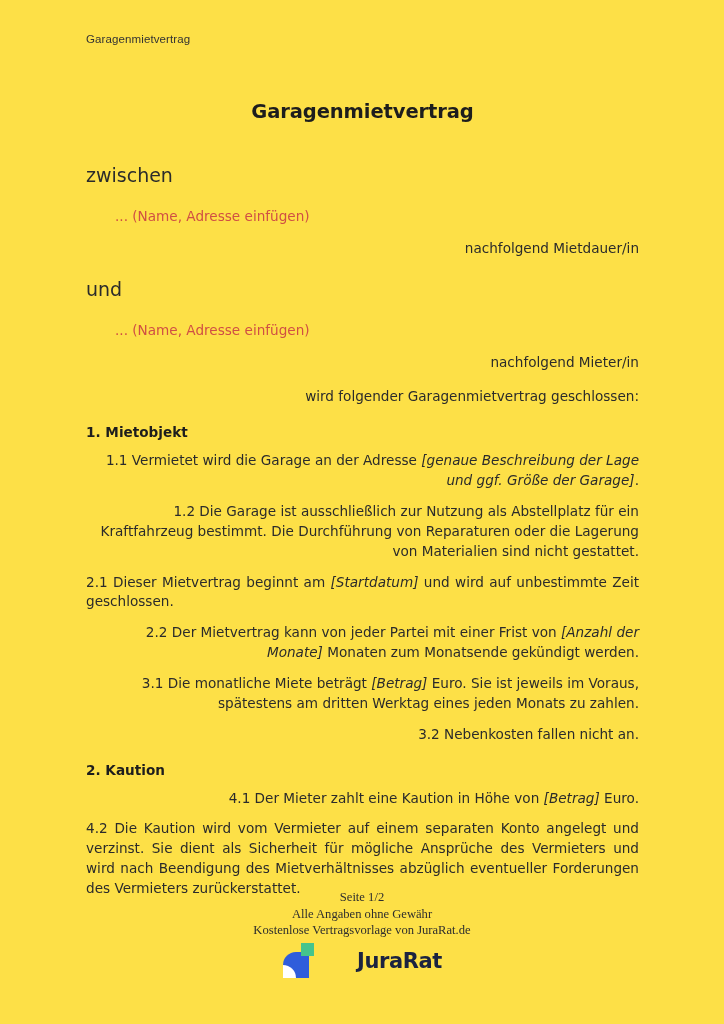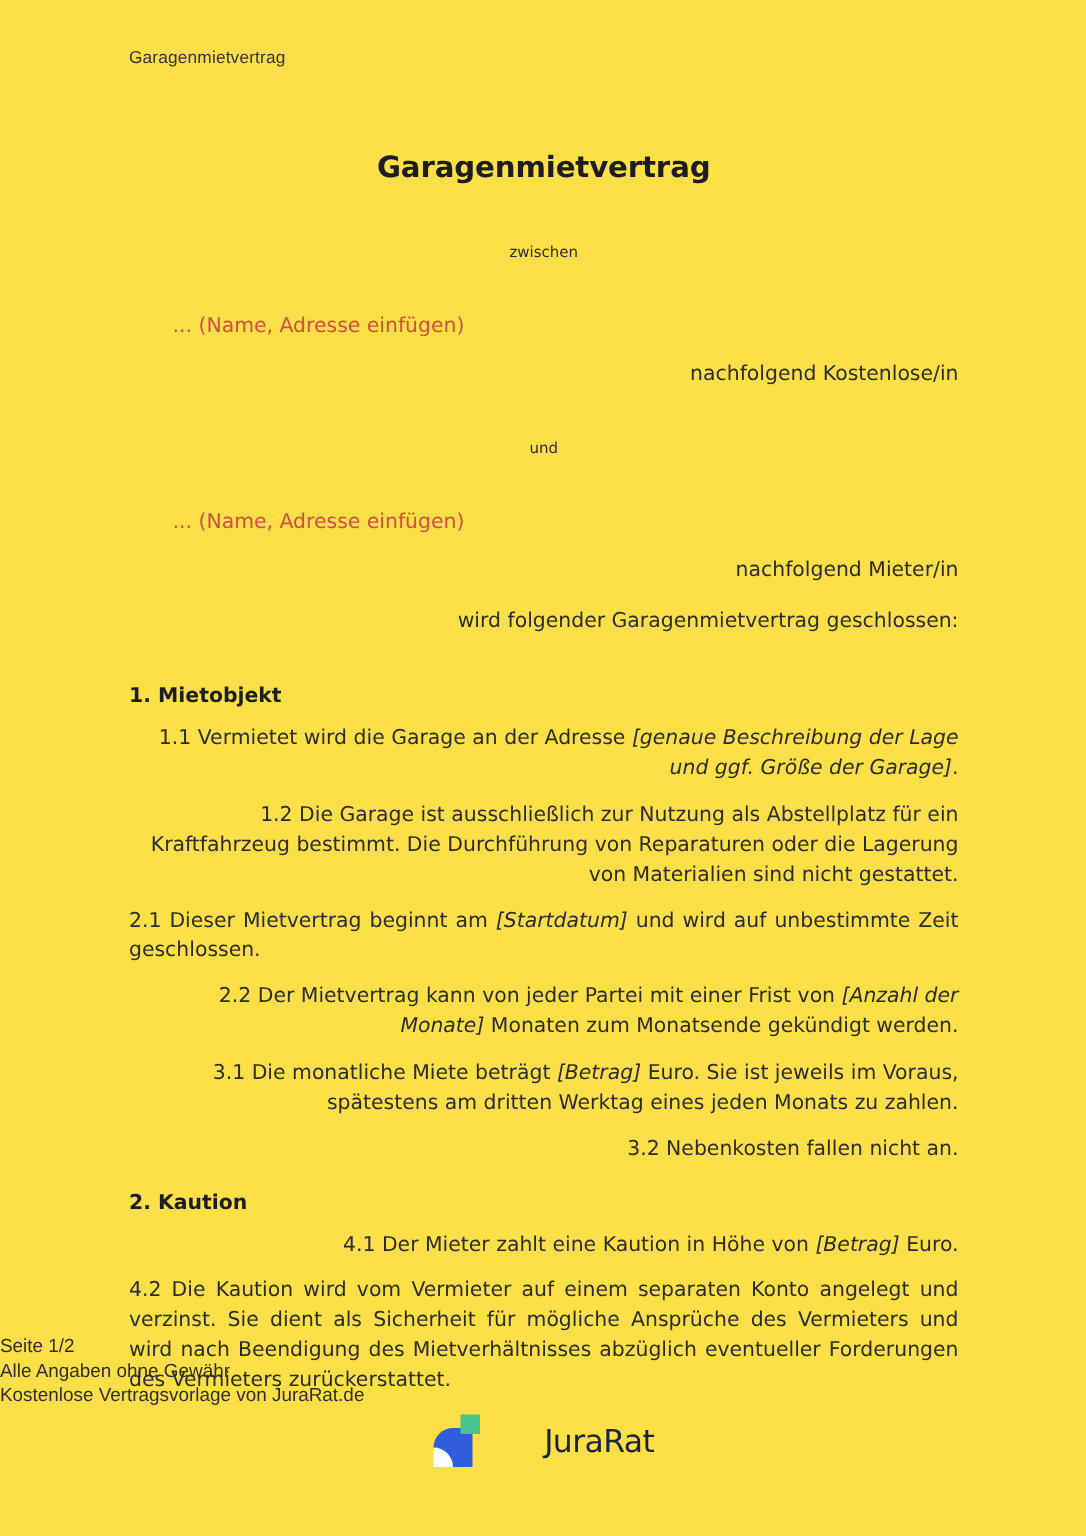--- a/index.html
+++ b/index.html
@@ -45,24 +45,24 @@
   .doc-title {
     text-align: center;
     font-size: 19.5px;
     font-weight: bold;
     color: #1d1d1d;
     letter-spacing: -0.1px;
     margin: 0 0 38px 0;
   }
 
   .line-center {
-    text-align: center;
-    font-size: 10px;
+    text-align: left;
+    font-size: 19px;
     line-height: 1.5;
-    margin: 15px;
+    margin: 0;
   }
 
   .line-right {
     text-align: right;
     font-size: 13.6px;
     line-height: 1.5;
     margin: 0;
   }
 
   .placeholder-red {
@@ -88,33 +88,34 @@
     text-align: justify;
     text-justify: inter-word;
   }
 
   h2.section {
     font-size: 13.6px;
     font-weight: bold;
     color: #1d1d1d;
     margin: 17px 0 11px 0;
   }
-  h2.section.first { margin-top: 32px; }
+  h2.section.first { margin-top: 18px; }
 
   em.ph {
     font-style: italic;
   }
 
   
   .footer {
     position: absolute;
     left: 0;
     right: 0;
     top: 889px;
-    font-family: Liberation Sans, sans-serif;
+    text-align: center;
+    font-family: Liberation Serif, serif;
     font-size: 12.6px;
     line-height: 1.32;
     color: #2e2e2e;
   }
   .footer div { margin: 0; }
 
   .logo {
     position: absolute;
     left: 0;
     right: 0;
@@ -157,21 +158,21 @@
     position: absolute;
     right: 8px;
     top: 0px;
     width: 13px;
     height: 13px;
     background: #45c48d;
   }
   .logo-text {
     font-family: "DejaVu Sans", "Liberation Sans", sans-serif;
     font-size: 21px;
-    font-weight: normal;
+    font-weight: bold;
     color: #1b2340;
     letter-spacing: -0.4px;
     line-height: 1;
     margin-left: 28px;
   }
 </style>
 </head>
 <body>
 
 <div class="page">
@@ -179,21 +180,21 @@
   <div class="doc-header">Garagenmietvertrag</div>
 
   <div class="content">
 
     <h1 class="doc-title">Garagenmietvertrag</h1>
 
     <p class="line-center">zwischen</p>
     <div class="gap-a"></div>
     <p class="placeholder-red">... (Name, Adresse einfügen)</p>
     <div class="gap-b"></div>
-    <p class="line-right">nachfolgend Kostenlose/in</p>
+    <p class="line-right">nachfolgend Mietdauer/in</p>
     <div class="gap-c"></div>
     <p class="line-center">und</p>
     <div class="gap-a"></div>
     <p class="placeholder-red">... (Name, Adresse einfügen)</p>
     <div class="gap-b"></div>
     <p class="line-right">nachfolgend Mieter/in</p>
     <div class="gap-d"></div>
 
     <p class="body">wird folgender Garagenmietvertrag geschlossen:</p>
 

